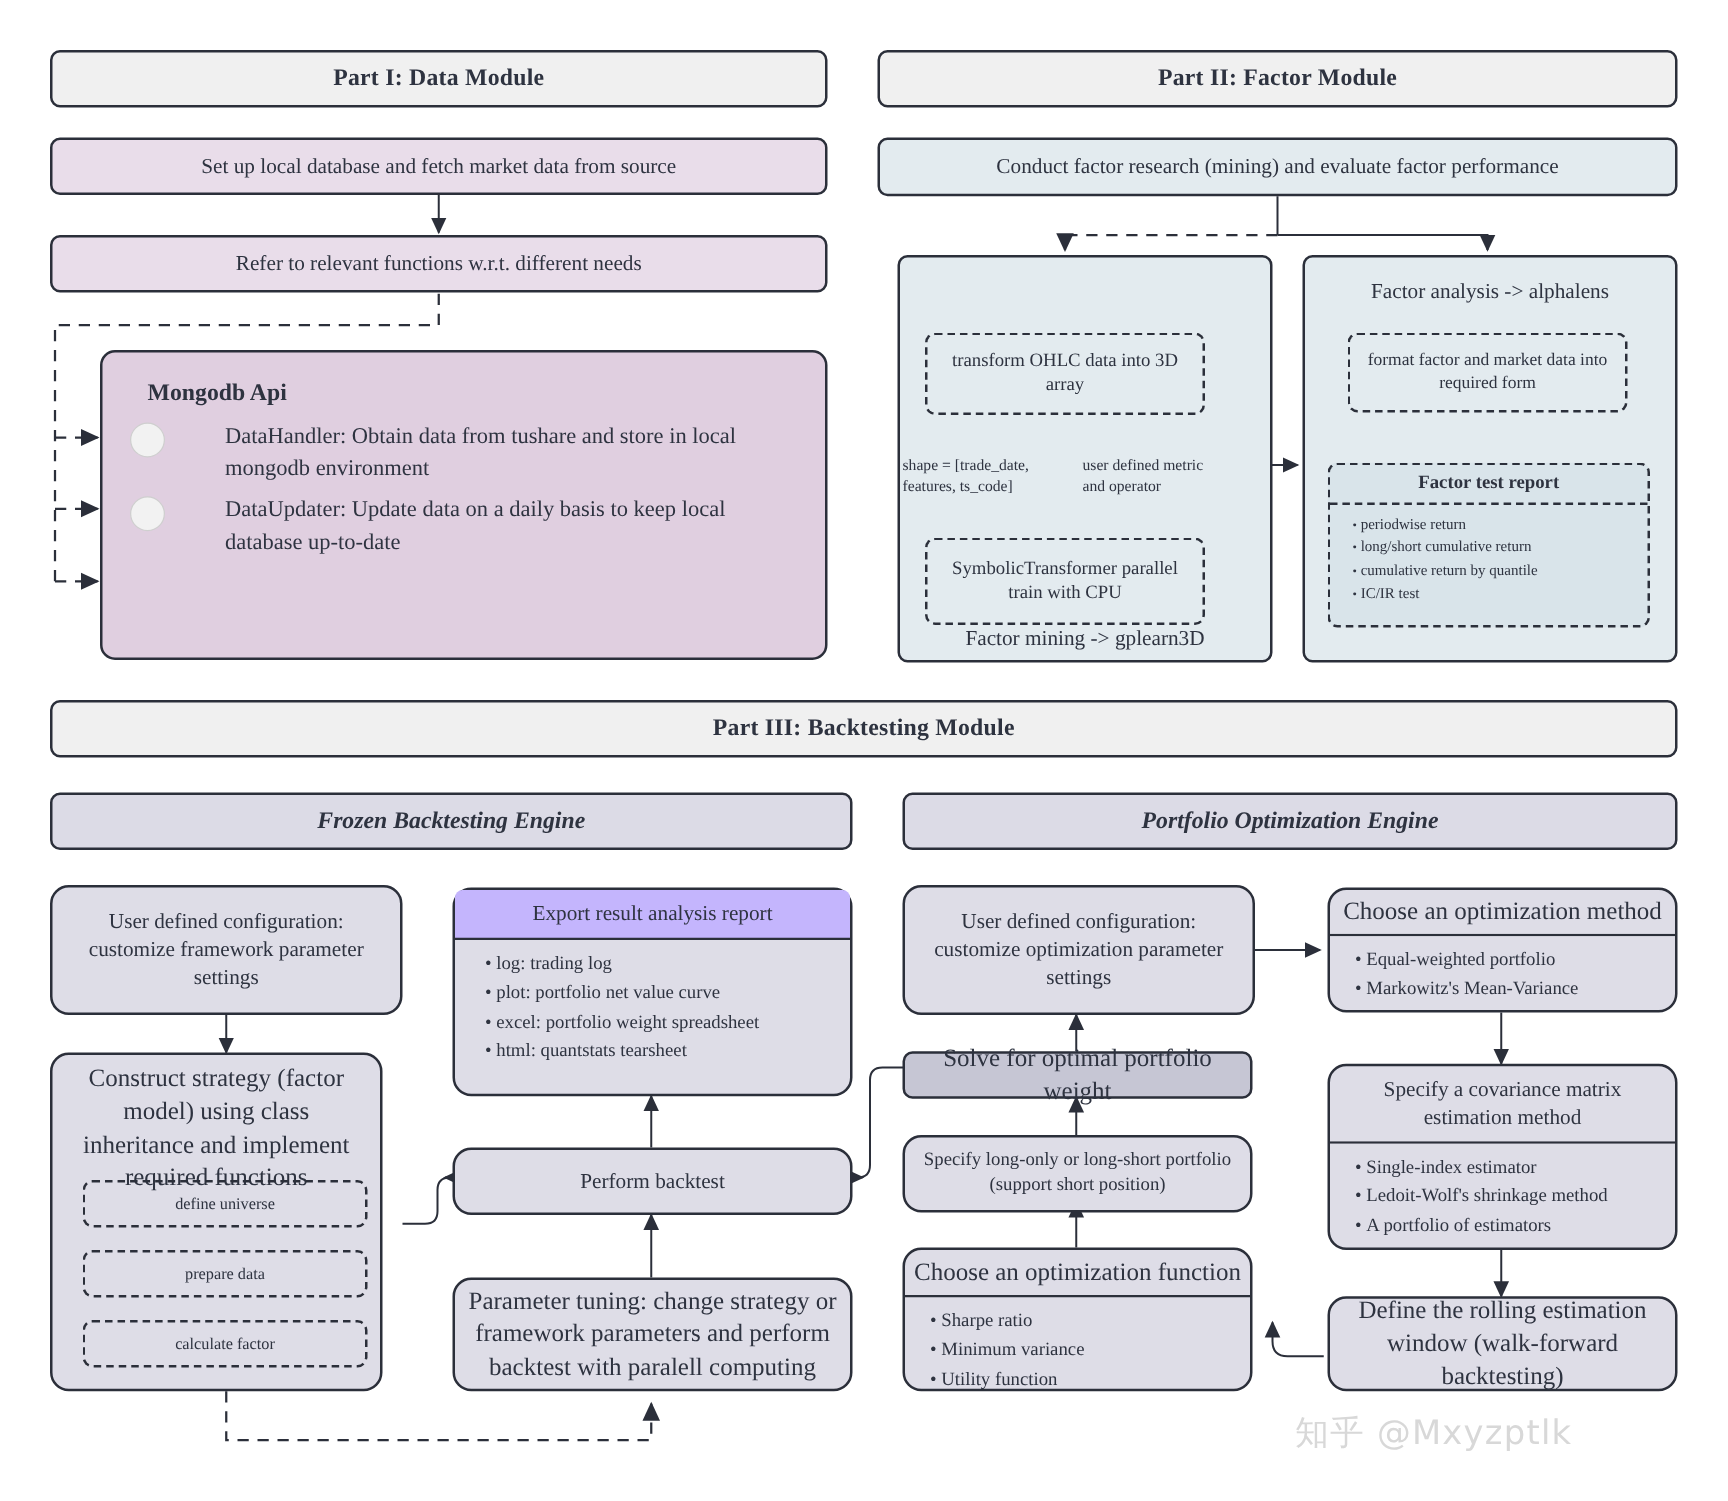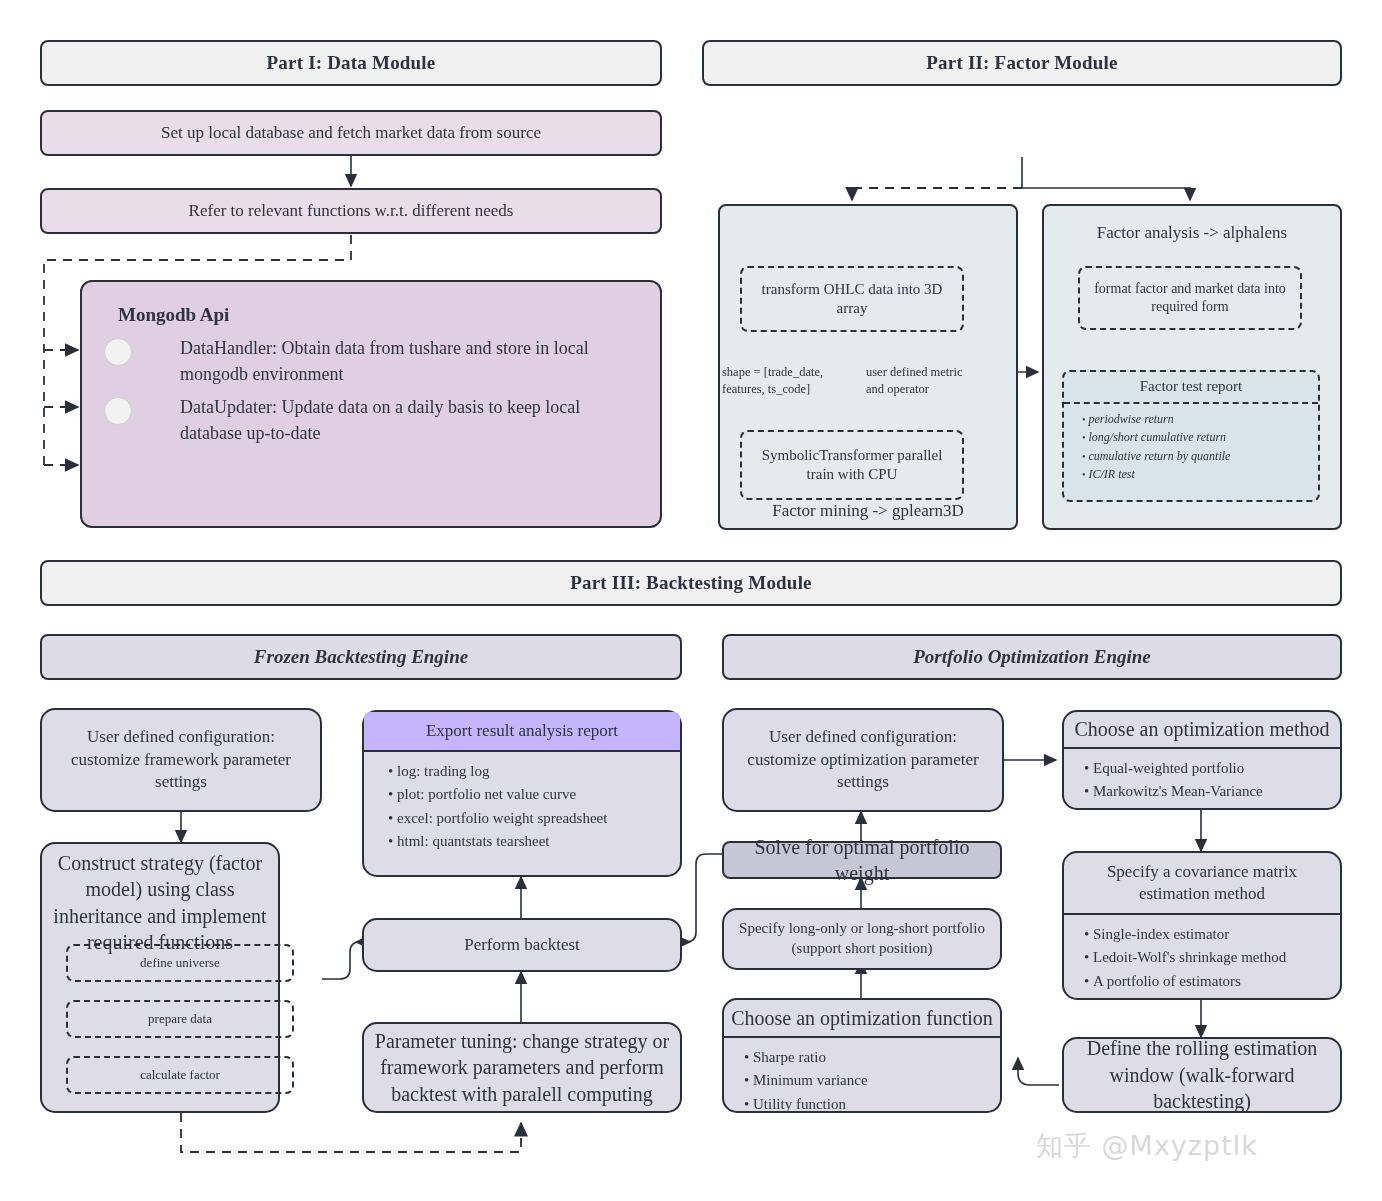--- a/index.html
+++ b/index.html
@@ -203,20 +203,23 @@
     <div class="mrow">
       <span class="circle"></span>
       <span class="mtext">DataUpdater: Update data on a daily basis to keep local database up-to-date</span>
     </div>
   </div>
 
   <div class="box hdrbox" style="left:702px;top:40px;width:640px;height:46px;">
     <span>Part II: Factor Module</span>
   </div>
 
+  <div class="box blue f17" style="left:702px;top:110px;width:640px;height:47px;">
+    <span>Conduct factor research (mining) and evaluate factor performance</span>
+  </div>
 
   <div class="box blue" style="left:702px;top:204px;width:300px;height:326px;justify-content:flex-end;padding-top:16px;margin-left:16px;">
     <span class="f17">Factor mining -&gt; gplearn3D</span>
   </div>
   <div class="dashbox f15" style="left:740px;top:266px;width:224px;height:66px;background:transparent;">
     <span style="padding:0 8px;">transform OHLC data into 3D array</span>
   </div>
   <div class="lbl" style="left:722px;top:364px;width:112px;">
     <span>shape = [trade_date, features, ts_code]</span>
   </div>
@@ -228,24 +231,24 @@
   </div>
 
   <div class="box blue" style="left:1042px;top:204px;width:300px;height:326px;justify-content:flex-start;padding-top:16px;">
     <span class="f17">Factor analysis -&gt; alphalens</span>
   </div>
   <div class="dashbox f14" style="left:1078px;top:266px;width:224px;height:64px;background:transparent;">
     <span style="padding:0 10px;">format factor and market data into required form</span>
   </div>
 
   <div class="dashbox" style="left:1062px;top:370px;width:258px;height:132px;background:#d9e4ea;justify-content:flex-start;">
-    <div class="f15" style="width:100%;text-align:center;padding:5px 0 5px 0;border-bottom:2px dashed #2b2f3a;box-sizing:border-box;">
+    <div class="f15" style="width:100%;text-align:center;padding:5px 0 5px 0;border-bottom:2px dashed #2b2f3a;box-sizing:border-box;font-weight:bold;">
       <span>Factor test report</span>
     </div>
-    <div class="bullets f12" style="padding:6px 0 0 18px;font-style:italic;">
+    <div class="bullets f12" style="padding:6px 0 0 18px;">
       <div><span style="font-size:10px;">•</span>&nbsp;<span>periodwise return</span></div>
       <div><span style="font-size:10px;">•</span>&nbsp;<span>long/short cumulative return</span></div>
       <div><span style="font-size:10px;">•</span>&nbsp;<span>cumulative return by quantile</span></div>
       <div><span style="font-size:10px;">•</span>&nbsp;<span>IC/IR test</span></div>
     </div>
   </div>
 
   <div class="box hdrbox" style="left:40px;top:560px;width:1302px;height:46px;">
     <span>Part III: Backtesting Module</span>
   </div>
@@ -255,21 +258,21 @@
   </div>
 
   <div class="box enginebox" style="left:722px;top:634px;width:620px;height:46px;">
     <span>Portfolio Optimization Engine</span>
   </div>
 
   <div class="box grey f17" style="left:40px;top:708px;width:282px;height:104px;">
     <span>User defined configuration: customize framework parameter settings</span>
   </div>
 
-  <div class="box grey f16" style="left:40px;top:842px;width:240px;height:271px;justify-content:flex-start;text-align:center;">
+  <div class="box grey f16" style="left:40px;top:842px;width:266px;height:271px;justify-content:flex-start;text-align:center;">
     <span>Construct strategy (factor model) using class inheritance and implement required functions</span>
   </div>
   <div class="dashbox f13" style="left:66px;top:944px;width:228px;height:38px;background:transparent;">
     <span>define universe</span>
   </div>
   <div class="dashbox f13" style="left:66px;top:1000px;width:228px;height:38px;background:transparent;">
     <span>prepare data</span>
   </div>
   <div class="dashbox f13" style="left:66px;top:1056px;width:228px;height:38px;background:transparent;">
     <span>calculate factor</span>

